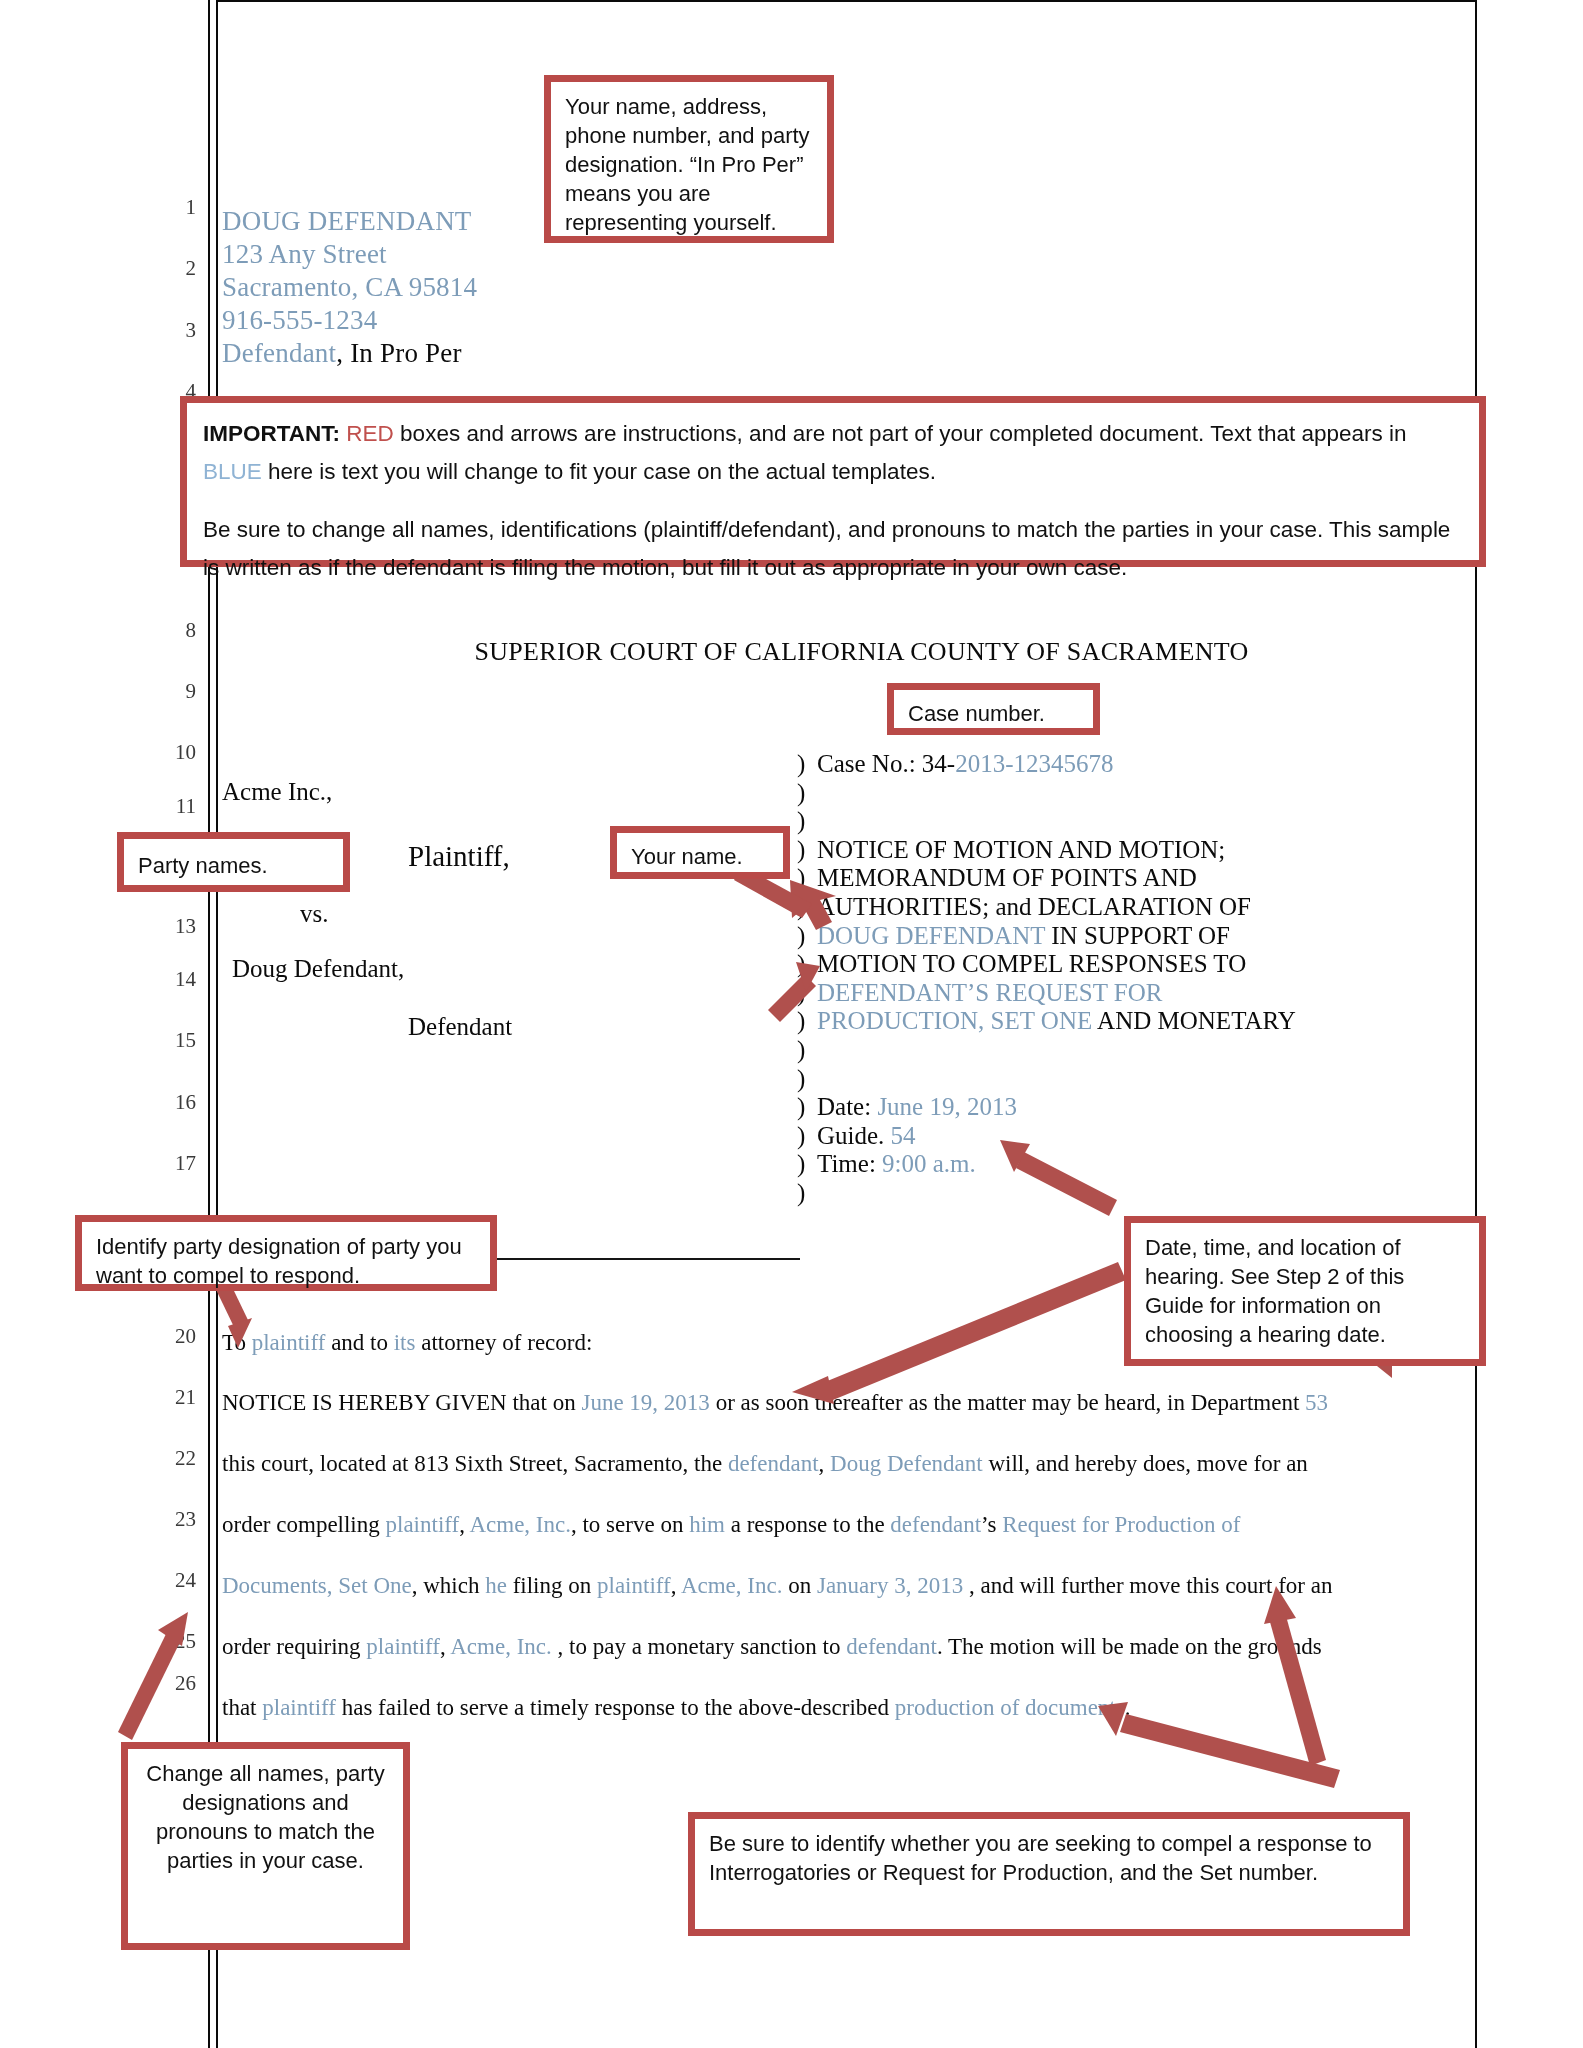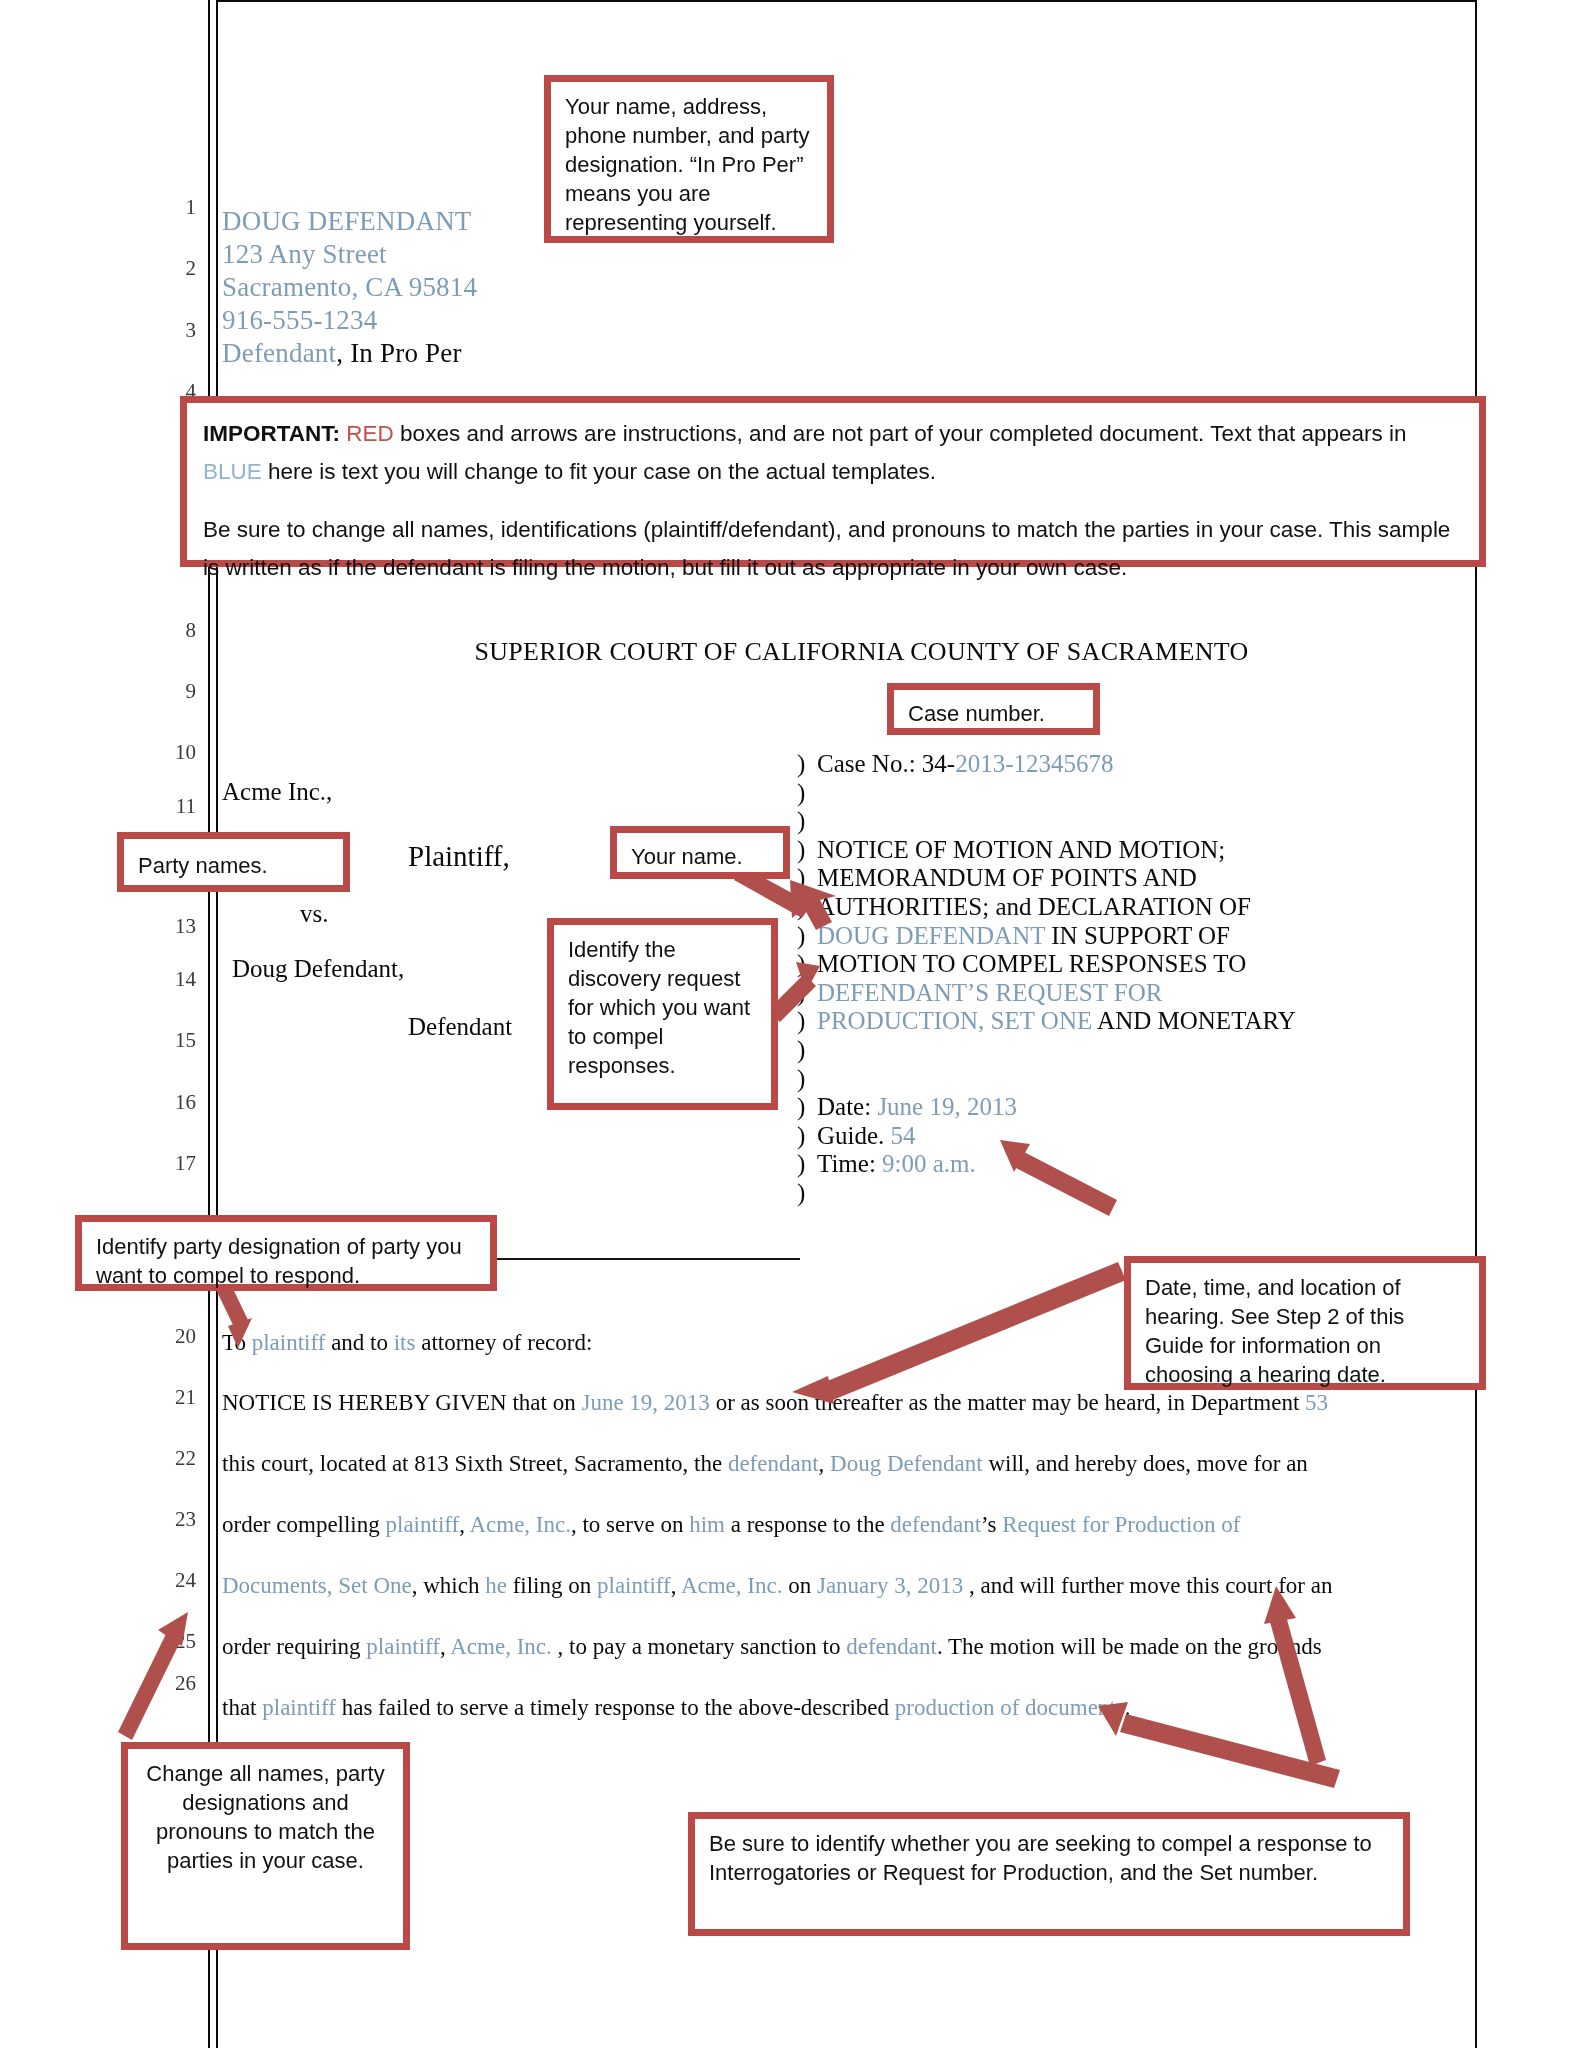--- a/index.html
+++ b/index.html
@@ -187,23 +187,22 @@
     <div style="height:20px"></div>
     <div>Be sure to change all names, identifications (plaintiff/defendant), and pronouns to match the parties in your case. This sample is written as if the defendant is filing the motion, but fill it out as appropriate in your own case.</div>
   </div>
 
   <div class="cbox" style="left:880px;top:683px;width:213px;height:52px;padding-top:9px;">Case number.</div>
 
   <div class="cbox" style="left:110px;top:832px;width:233px;height:60px;padding-top:12px;">Party names.</div>
 
   <div class="cbox" style="left:603px;top:826px;width:180px;height:53px;padding-top:9px;">Your name.</div>
 
-  <div class="cbox" style="left:540px;top:918px;width:231px;height:192px;">Identify the discovery request for which you want  to compel responses.</div>
 
   <div class="cbox" style="left:68px;top:1215px;width:422px;height:76px;">Identify party designation of party you want to compel to respond.</div>
 
-  <div class="cbox" style="left:1117px;top:1256px;width:362px;height:134px;">Date, time, and location of hearing. See Step 2 of this Guide for information on choosing a hearing date.</div>
+  <div class="cbox" style="left:1117px;top:1216px;width:362px;height:150px;">Date, time, and location of hearing. See Step 2 of this Guide for information on choosing a hearing date.</div>
 
   <div class="cbox" style="left:114px;top:1742px;width:289px;height:208px;text-align:center;">Change all names, party designations and pronouns to match the parties in your case.</div>
 
   <div class="cbox" style="left:681px;top:1812px;width:722px;height:124px;">Be sure to identify whether you are seeking to compel a response to Interrogatories or Request for Production, and the Set number.</div>
 
 </div>
 
 </body></html>

